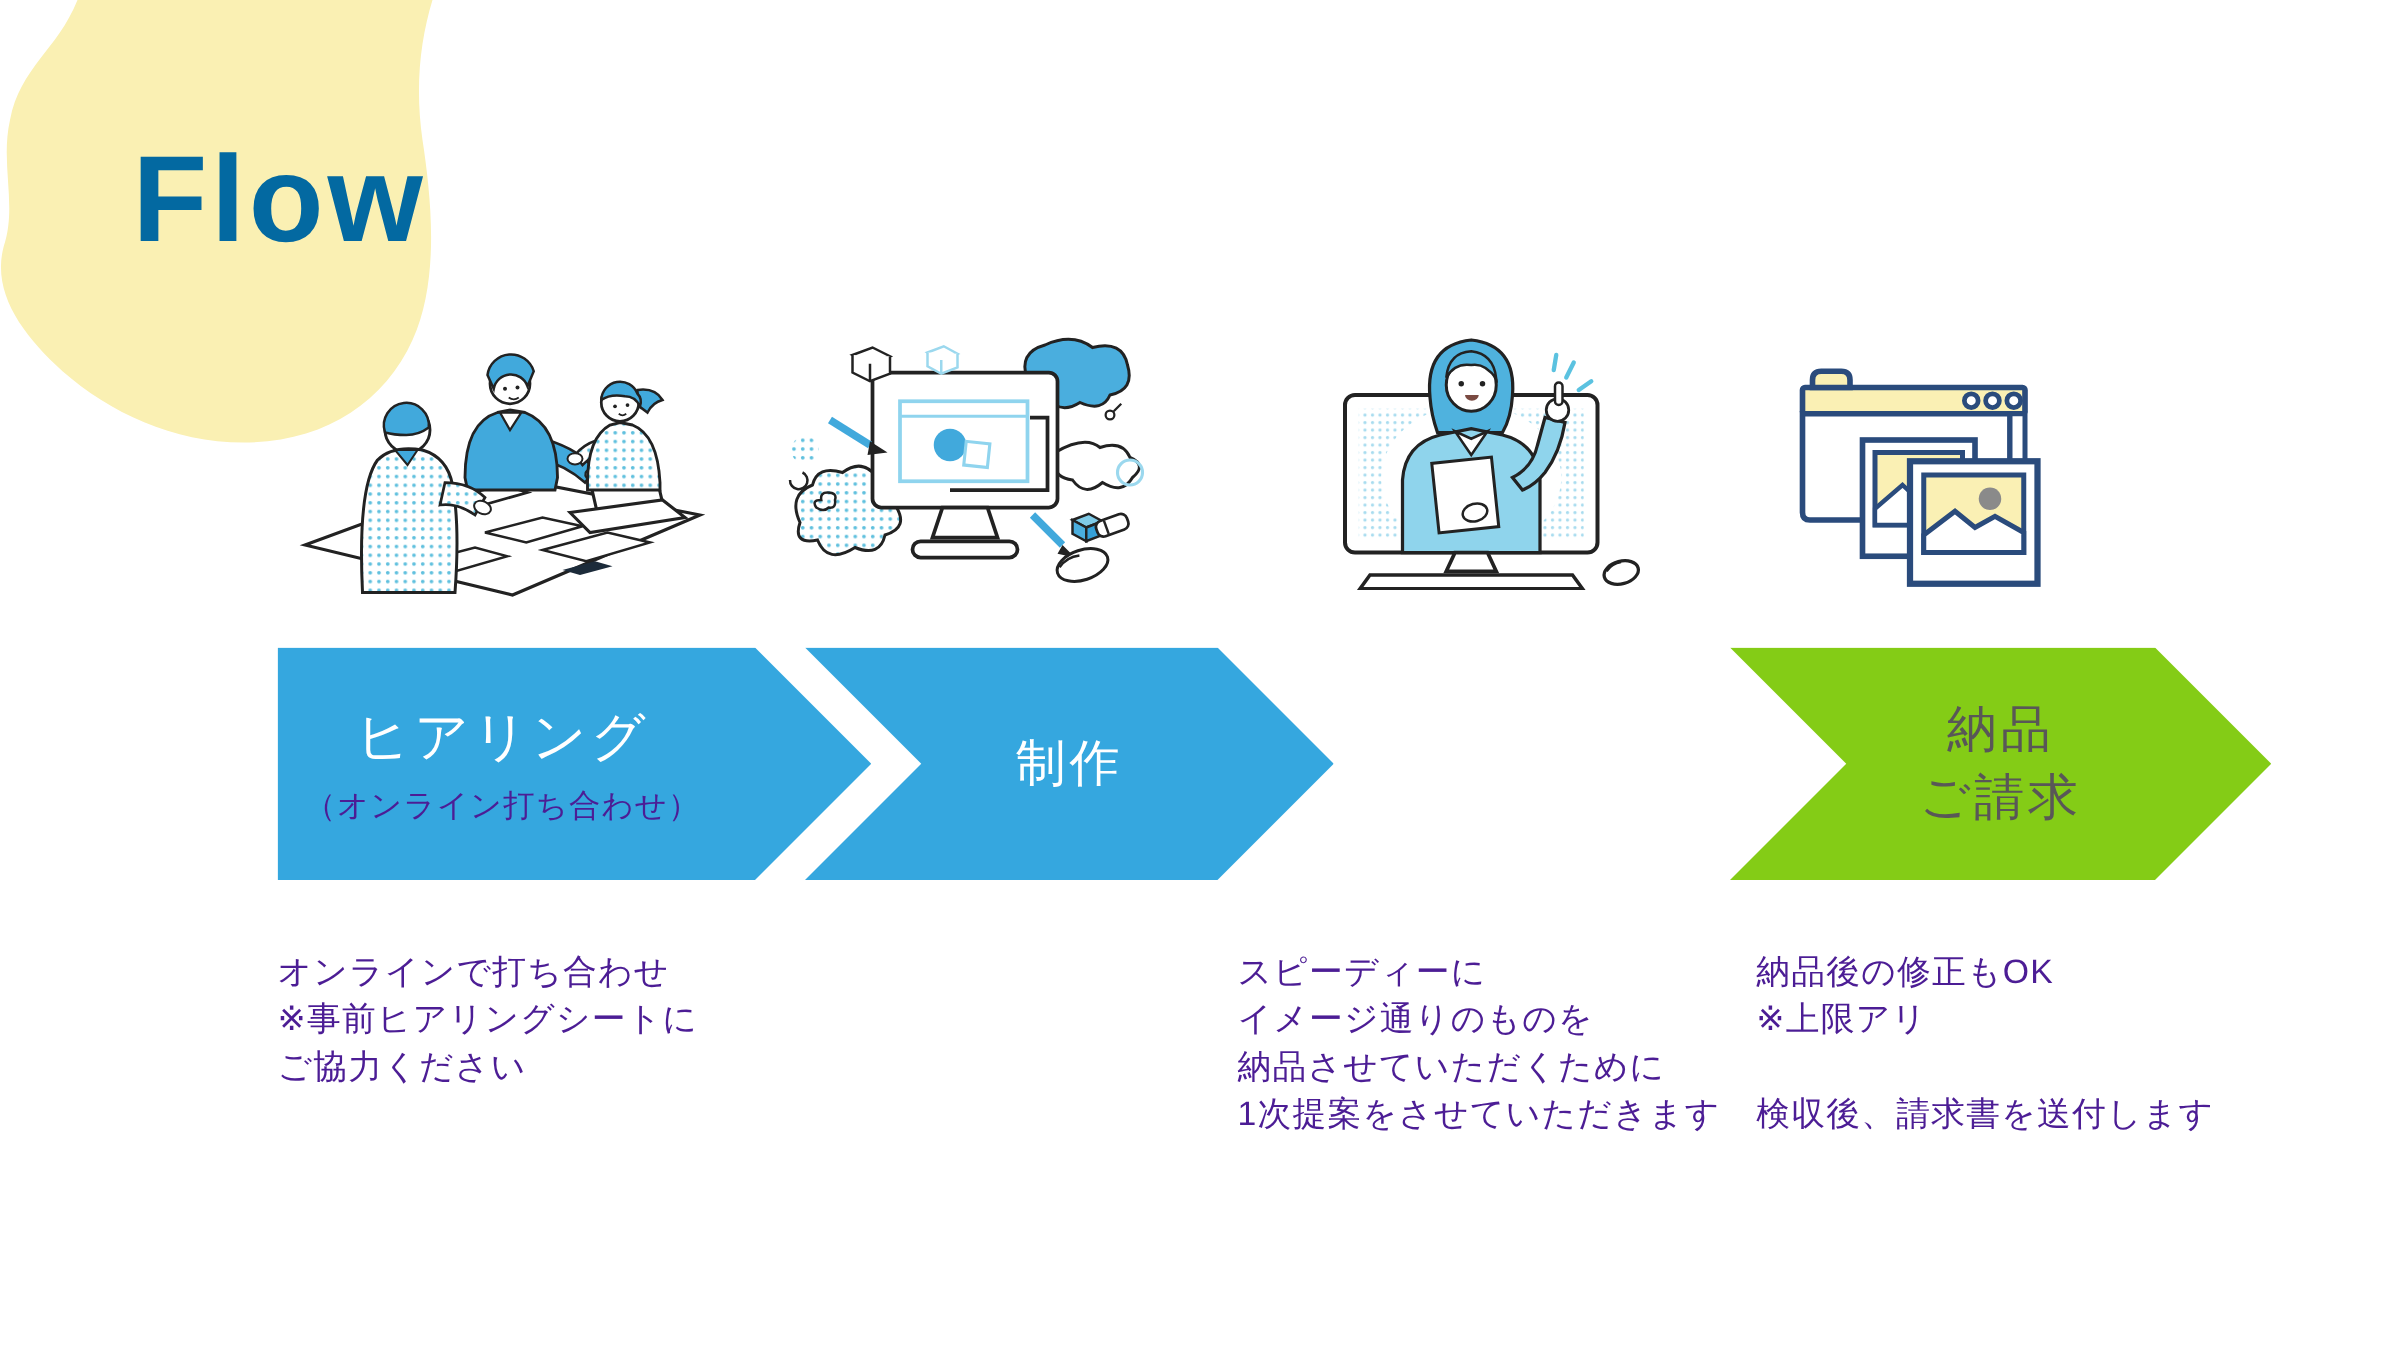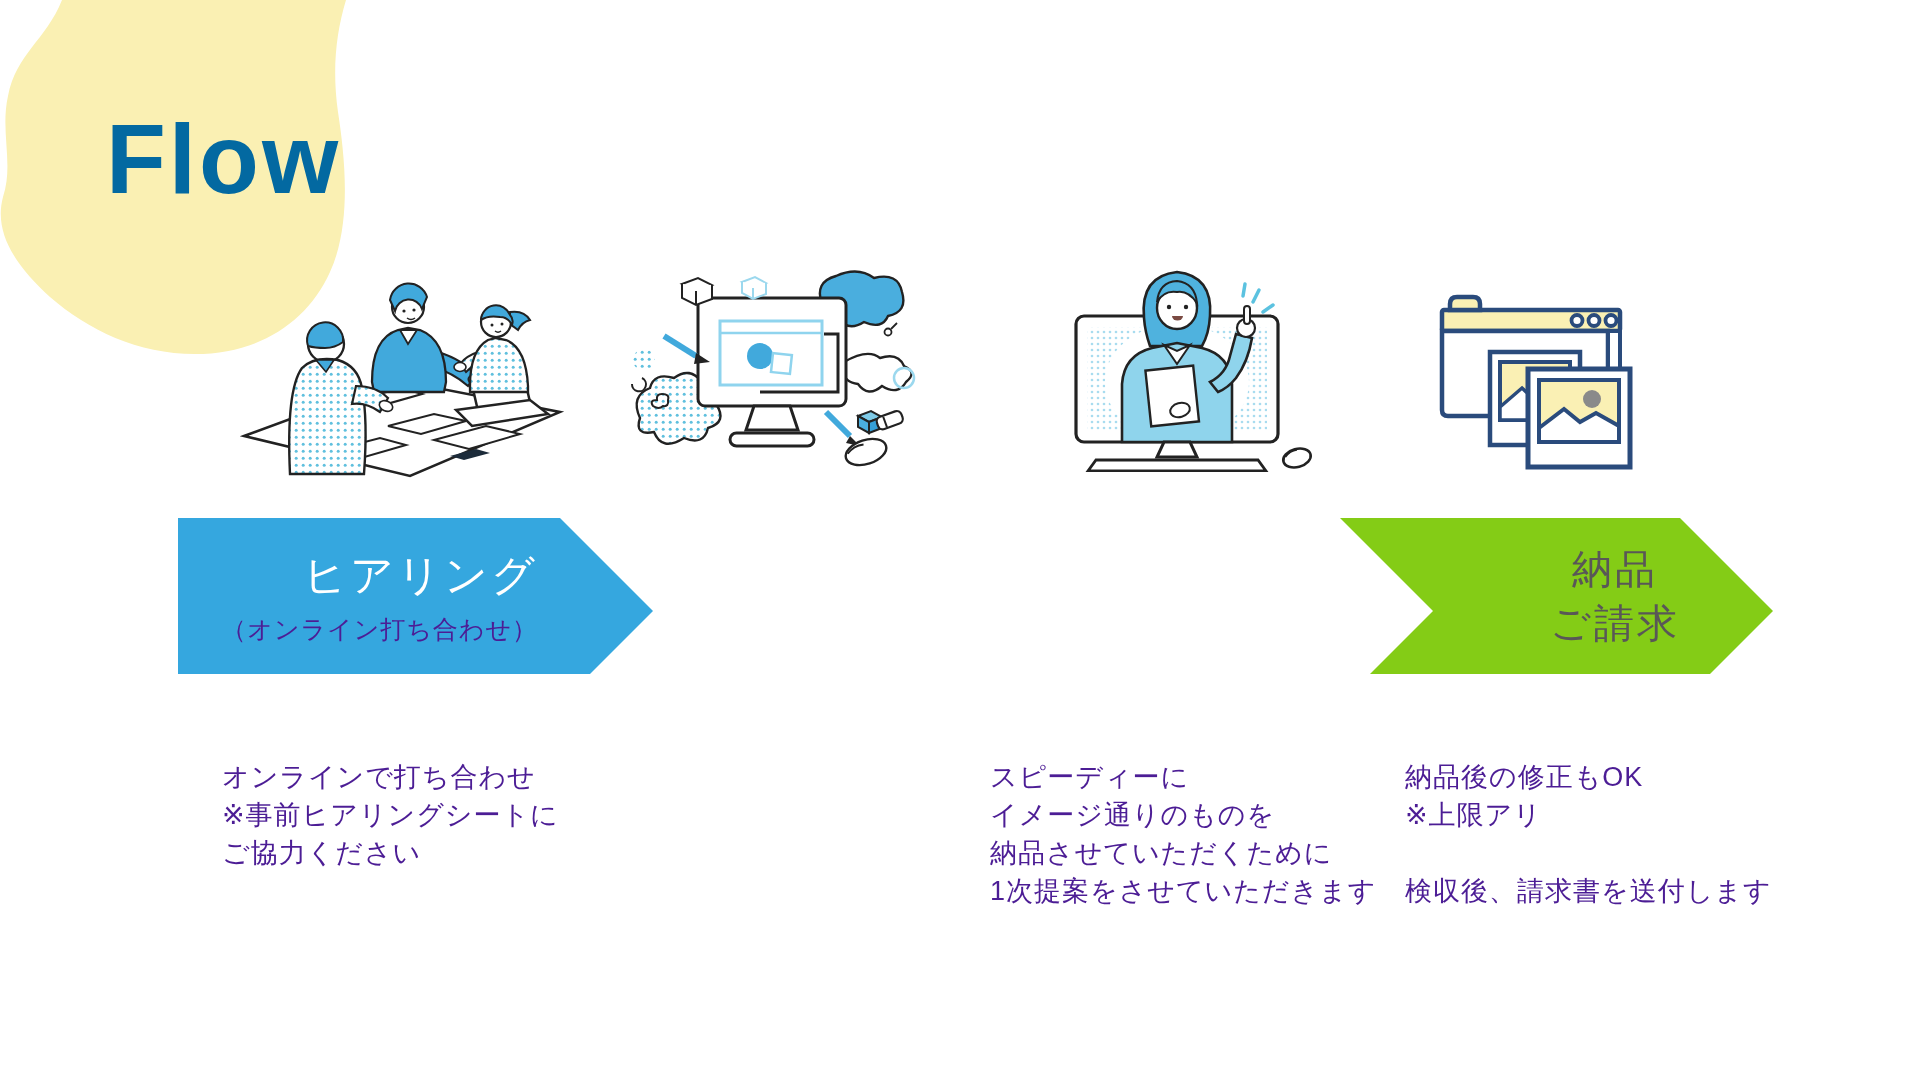--- a/index.html
+++ b/index.html
@@ -15,22 +15,22 @@
     color:#0369a1;letter-spacing:3px;line-height:1;
   }
   
   .illu{position:absolute;}
   .illu-meeting{left:238px;top:260px;width:330px;height:218px;}
   .illu-design{left:626px;top:266px;width:295px;height:205px;}
   .illu-videocall{left:1060px;top:252px;width:265px;height:220px;}
   .illu-folder{left:1428px;top:266px;width:245px;height:205px;}
   
   .banner{
-    position:absolute;top:518px;height:156px;display:flex;flex-direction:column;
-    justify-content:center;align-items:flex-end;background:#35A7DF;
+    position:absolute;top:518px;height:186px;display:flex;flex-direction:column;
+    justify-content:center;align-items:center;background:#35A7DF;margin-left:44px;
   }
   .banner-1{left:178px;width:475px;padding-right:115px;
     clip-path:polygon(0 0,382px 0,475px 93px,382px 186px,0 186px);}
   .banner-2{left:600px;width:423px;padding-left:93px;padding-right:93px;
     clip-path:polygon(0 0,330px 0,423px 93px,330px 186px,0 186px,93px 93px);}
   .banner-3{left:970px;width:423px;padding-left:93px;padding-right:93px;
     clip-path:polygon(0 0,330px 0,423px 93px,330px 186px,0 186px,93px 93px);}
   .banner-4{left:1340px;width:433px;padding-left:93px;padding-right:93px;background:#84cc16;
     clip-path:polygon(0 0,340px 0,433px 93px,340px 186px,0 186px,93px 93px);}
   .banner-title{
@@ -219,20 +219,24 @@
     <rect x="100" y="103" width="102" height="98" fill="#fff" stroke="#2A4B7C" stroke-width="5"></rect>
     <rect x="111" y="114" width="80" height="62" fill="#FAF0B4" stroke="#2A4B7C" stroke-width="4"></rect>
     <circle cx="164" cy="133" r="9" fill="#8a8a8a"></circle>
     <path d="M111 162 L136 143 L152 156 L168 147 L191 160 V176 H111 Z" fill="#fff" stroke="#2A4B7C" stroke-width="4"></path>
   </svg>
 
   <div class="banner banner-1">
     <div class="banner-title">ヒアリング</div>
     <div class="banner-subtitle">（オンライン打ち合わせ）</div>
   </div>
+  <div class="banner banner-2">
+    <div class="banner-title">制作</div>
+
+  </div>
   <div class="banner banner-4">
     <div class="banner-title">納品
 ご請求</div>
 
   </div>
 
   <div class="desc desc-1">オンラインで打ち合わせ
 ※事前ヒアリングシートに
 ご協力ください</div>
   <div class="desc desc-3">スピーディーに

